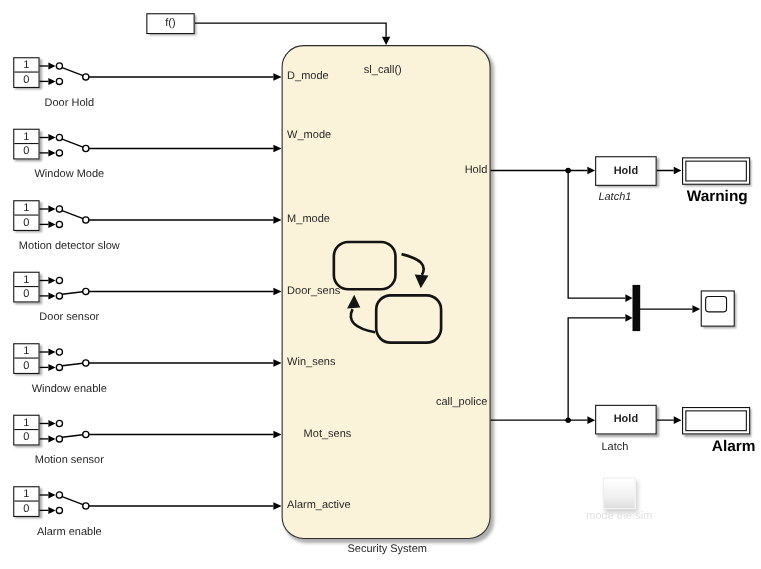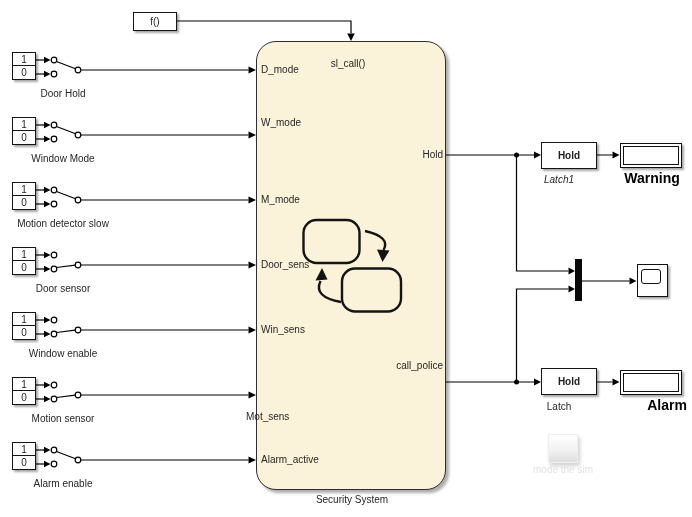--- a/index.html
+++ b/index.html
@@ -276,21 +276,21 @@
     </svg>
     <div class="group-label">Alarm enable</div>
   </div>
 
   <div class="lbl ctr" style="left:348px;top:58px;">sl_call()</div>
   <div class="lbl" style="left:261px;top:64px;">D_mode</div>
   <div class="lbl" style="left:261px;top:117px;">W_mode</div>
   <div class="lbl" style="left:261px;top:194px;">M_mode</div>
   <div class="lbl" style="left:261px;top:259px;">Door_sens</div>
   <div class="lbl" style="left:261px;top:324px;">Win_sens</div>
-  <div class="lbl" style="left:246px;top:389px;margin-top:22px;">Mot_sens</div>
+  <div class="lbl" style="left:276px;top:389px;">Mot_sens</div>
   <div class="lbl" style="left:261px;top:454px;">Alarm_active</div>
   <div class="lbl rgt" style="left:443px;top:149px;">Hold</div>
   <div class="lbl rgt" style="left:443px;top:360px;">call_police</div>
   <div class="lbl ctr" style="left:352px;top:494px;">Security System</div>
 
   <div class="blk hold" style="top:142px;">
     <span>Hold</span>
   </div>
   <div class="lbl ctr" style="left:559px;top:174px;font-style:italic;">Latch1</div>
 

